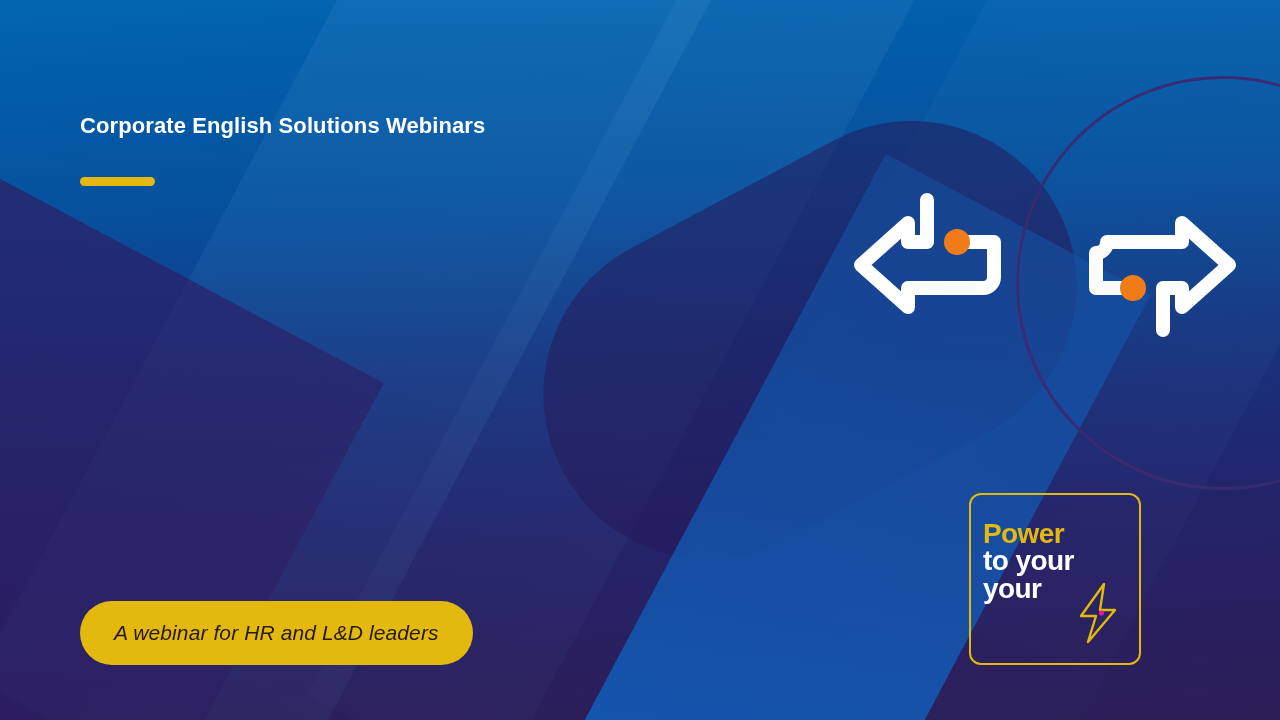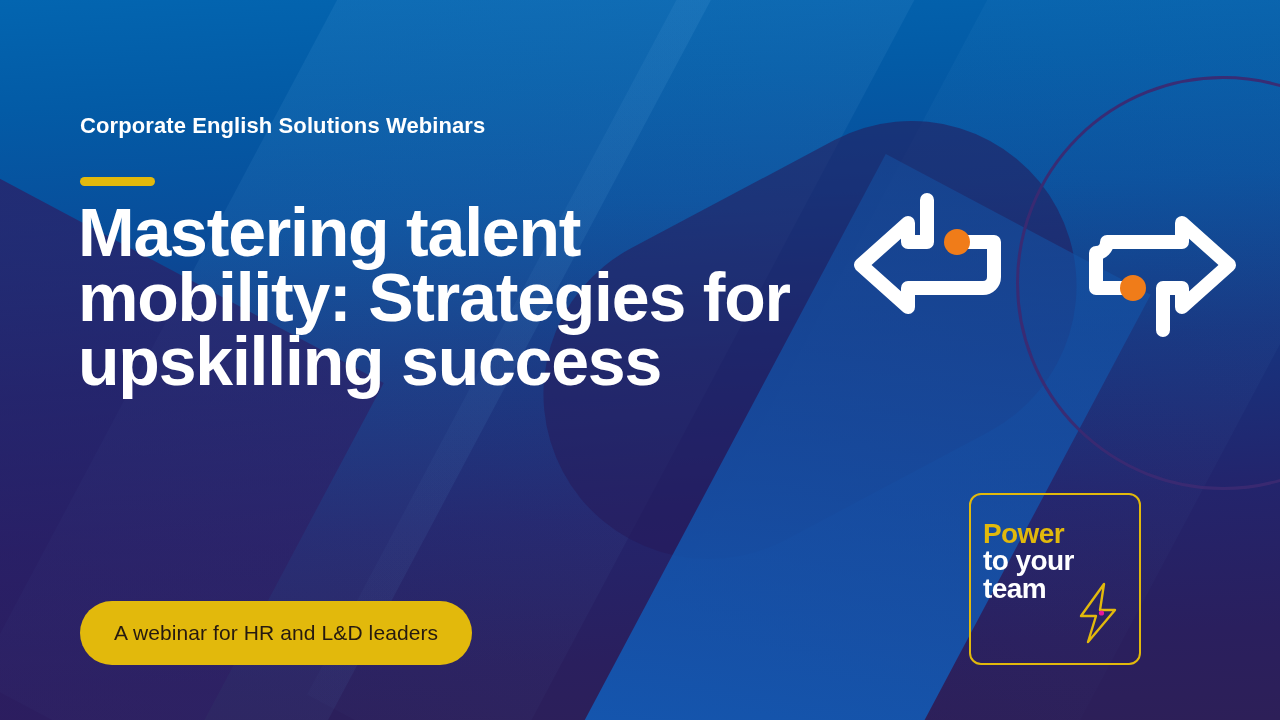--- a/index.html
+++ b/index.html
@@ -117,20 +117,21 @@
     height:64px;
     padding:0 34px;
     display:flex; align-items:center; justify-content:center;
     border-radius:34px;
     background:#e2b90c;
     color:#261a10;
     font-size:21px;
     letter-spacing:.1px;
     border:none;
     font-family:"Liberation Sans", sans-serif;
+    font-style:italic;
   }
 
   
   .arrows { position:absolute; left:845px; top:185px; width:400px; height:160px; }
 
   
   .logo-box {
     position:absolute;
     left:969px; top:493px;
     width:172px; height:172px;
@@ -161,21 +162,20 @@
     <div class="pill-dark"></div>
     <div class="wedge-dark"></div>
     <div class="band-bright"></div>
     <div class="ring"></div>
   </div>
 
   <div class="eyebrow">Corporate English Solutions Webinars</div>
 
   <div class="rule"></div>
 
-  <h1 class="headline">Mastering talent mobility: Strategies for upskilling success</h1>
 
   <div class="pill-btn">A webinar for HR and L&amp;D leaders</div>
 
   <div class="arrows">
     <svg width="400" height="160" viewBox="0 0 400 160">
 
       <g>
         <path d="M 82 15 L 82 57 L 63 57 L 63 38 L 16 80 L 63 122 L 63 103 L 138 103
                  A 11 11 0 0 0 149 92 L 149 57 L 110 57" fill="none" stroke="#ffffff" stroke-width="14" stroke-linecap="round" stroke-linejoin="round"></path>
       </g>
@@ -186,21 +186,21 @@
                  A 11 11 0 0 1 251 68 L 251 103 L 290 103" fill="none" stroke="#ffffff" stroke-width="14" stroke-linecap="round" stroke-linejoin="round"></path>
       </g>
       <circle cx="288" cy="103" r="13" fill="#f07c19"></circle>
     </svg>
   </div>
 
   <div class="logo-box">
     <div class="logo-inner">
       <div class="logo-l1">Power</div>
       <div class="logo-l2">to your</div>
-      <div class="logo-l3">team</div>
+      <div class="logo-l3">your</div>
       <svg class="bolt" viewBox="0 0 46 62">
         <path d="M 29 2 L 6 34 L 21 34 L 13 60 L 40 28 L 25 28 Z" fill="none" stroke="#e2b90c" stroke-width="2.4" stroke-linejoin="round" stroke-linecap="round"></path>
         <circle cx="26.5" cy="31" r="2.6" fill="#e6179b"></circle>
       </svg>
     </div>
   </div>
 
 </div>
 
 </body></html>

